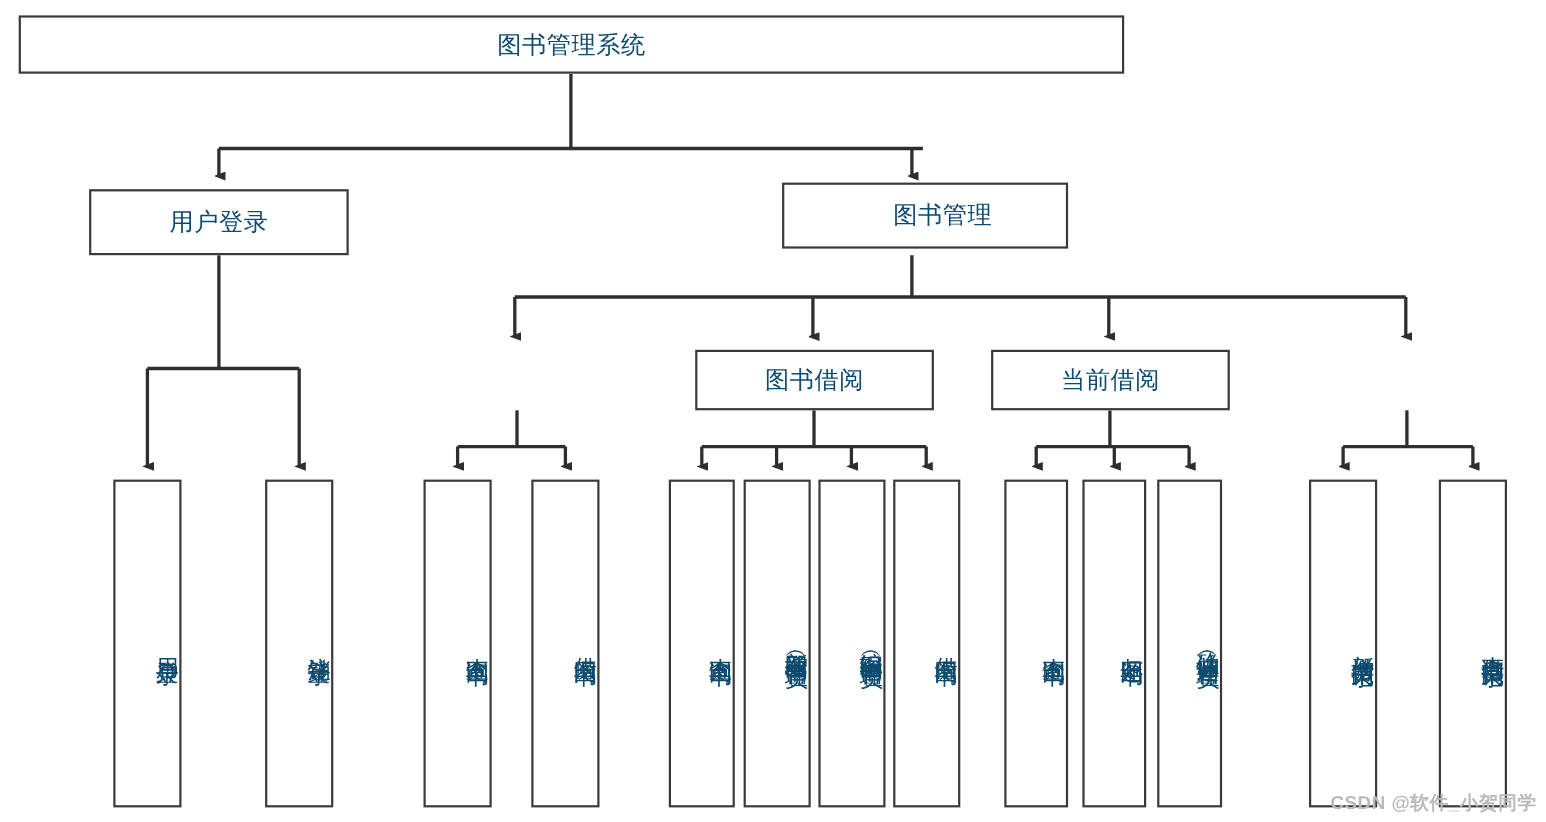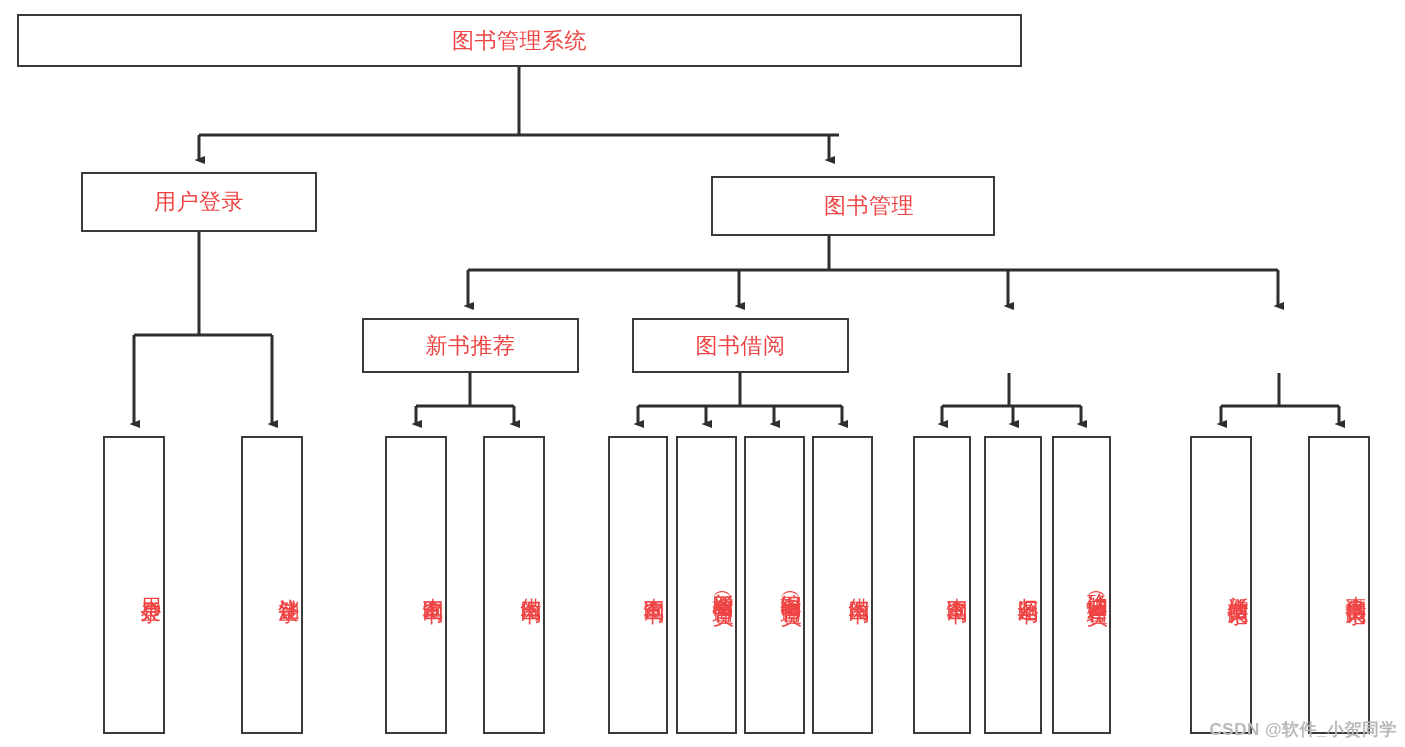--- a/index.html
+++ b/index.html
@@ -27,21 +27,21 @@
     pointer-events: none;
   }
   .node {
     position: absolute;
     box-sizing: border-box;
     background: #ffffff;
     border: 2px solid #3a3a3a;
     display: flex;
     align-items: center;
     justify-content: center;
-    color: #ef4444;
+    color: #0c4a6e;
     line-height: 1.18;
   }
   .node.horiz {
     font-size: 22px;
     letter-spacing: 0.5px;
   }
   .node.vert {
     writing-mode: vertical-rl;
     text-orientation: upright;
     font-size: 21px;
@@ -126,29 +126,29 @@
     </g>
   </svg>
 
   <div class="node horiz node-root" style="left: 17px; top: 14px; width: 1005px; height: 53px;">
     <span class="label">图书管理系统</span>
   </div>
 
   <div class="node horiz" style="left: 81px; top: 172px; width: 236px; height: 60px;">
     <span class="label">用户登录</span>
   </div>
-  <div class="node horiz" style="left: 711px; top: 176px; width: 284px; height: 60px; padding-left: 32px;">
+  <div class="node horiz" style="left: 711px; top: 166px; width: 260px; height: 60px; padding-left: 32px;">
     <span class="label">图书管理</span>
   </div>
 
-  <div class="node horiz" style="left: 362px; top: 318px; width: 217px; height: 55px;">
-    <span class="label">新书推荐</span>
-  </div>
   <div class="node horiz" style="left: 632px; top: 318px; width: 217px; height: 55px;">
     <span class="label">图书借阅</span>
+  </div>
+  <div class="node horiz" style="left: 901px; top: 318px; width: 217px; height: 55px;">
+    <span class="label">当前借阅</span>
   </div>
 
   <div class="node vert" style="left: 103px; top: 436px; width: 62px; height: 298px;">
     <span class="label">用户登录</span>
   </div>
   <div class="node vert" style="left: 241px; top: 436px; width: 62px; height: 298px;">
     <span class="label">注销登录</span>
   </div>
   <div class="node vert" style="left: 385px; top: 436px; width: 62px; height: 298px;">
     <span class="label">查询图书</span>

